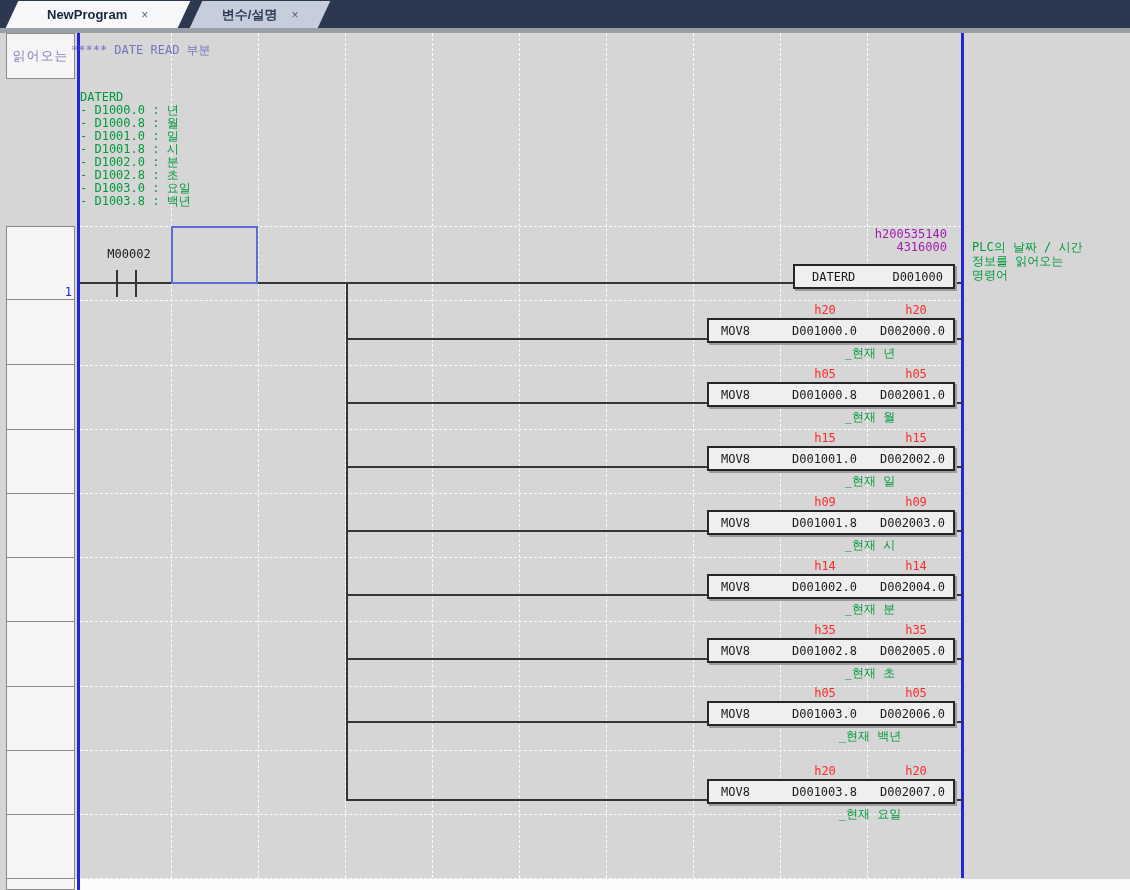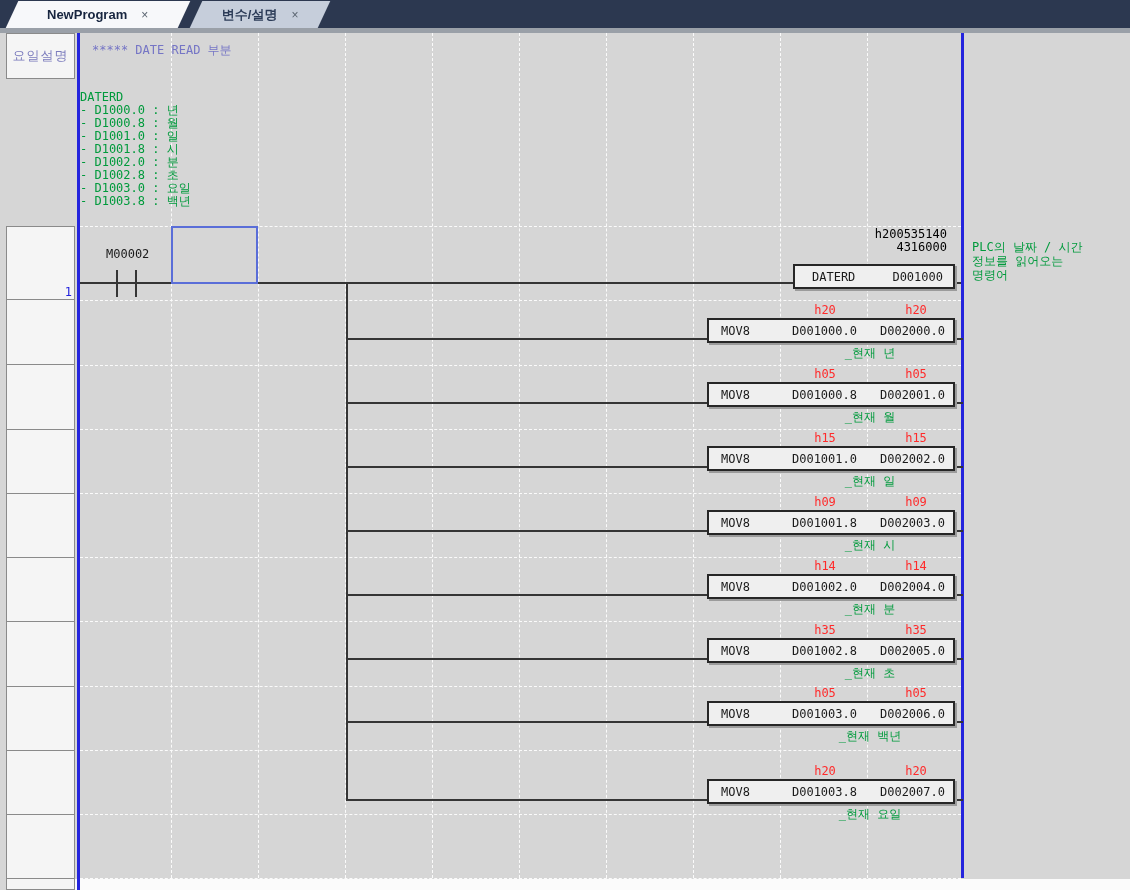--- a/index.html
+++ b/index.html
@@ -29,21 +29,21 @@
   .railR{position:absolute;left:961px;top:33px;width:3px;height:845px;background:#2424dd;z-index:4;}
   .vdash{position:absolute;top:33px;height:845px;width:0;border-left:1px dashed #fbfbfb;z-index:1;}
   .hdash{position:absolute;left:80px;width:881px;height:0;border-top:1px dashed #fbfbfb;z-index:1;}
   .bstrip{position:absolute;left:6px;top:879px;width:1124px;height:11px;background:#fbfbfb;z-index:0;}
   
   .wire{position:absolute;background:#353535;z-index:3;}
   .cursor{position:absolute;left:171px;top:226px;width:87px;height:58px;border:2px solid #5a6ed8;
           box-sizing:border-box;z-index:6;background:transparent;}
   .ctext{position:absolute;z-index:4;white-space:nowrap;}
   .green{color:#009a3c;}
-  .red{color:#000000;}
+  .red{color:#a21caf;}
   .purple{color:#7575c5;}
   .ibox{position:absolute;height:25px;background:#efefef;border:2px solid #262626;
         box-sizing:border-box;box-shadow:2px 2px 0 #9b9b9b;z-index:5;}
   .ibox span{position:absolute;top:2px;line-height:19px;white-space:nowrap;}
   .movrow{position:absolute;left:0;top:0;width:1130px;height:0;z-index:4;}
   .movrow .rowline{position:absolute;left:346px;top:20px;width:617px;height:2px;background:#353535;z-index:3;}
   .movrow .ibox{left:707px;top:0;width:248px;}
   .movrow .op{left:12px;}
   .movrow .src{right:96px;}
   .movrow .dst{right:8px;}
@@ -93,57 +93,57 @@
   <div class="hdash" style="top:429px"></div>
   <div class="hdash" style="top:493px"></div>
   <div class="hdash" style="top:557px"></div>
   <div class="hdash" style="top:621px"></div>
   <div class="hdash" style="top:686px"></div>
   <div class="hdash" style="top:750px"></div>
   <div class="hdash" style="top:814px"></div>
   <div class="hdash" style="top:878px"></div>
 
   <div class="mcell" style="top:33px;height:46px">
-    <span class="lbl lbl-purple">요일설명</span>
+    <span class="lbl lbl-purple">읽어오는</span>
   </div>
   <div class="mcell" style="top:226px;height:74px">
     <span class="rungno">1</span>
   </div>
   <div class="mcell" style="top:299px;height:66px"></div>
   <div class="mcell" style="top:364px;height:66px"></div>
   <div class="mcell" style="top:429px;height:65px"></div>
   <div class="mcell" style="top:493px;height:65px"></div>
   <div class="mcell" style="top:557px;height:65px"></div>
   <div class="mcell" style="top:621px;height:66px"></div>
   <div class="mcell" style="top:686px;height:65px"></div>
   <div class="mcell" style="top:750px;height:65px"></div>
   <div class="mcell" style="top:814px;height:65px"></div>
   <div class="mcell" style="top:878px;height:12px"></div>
 
   <div class="railL"></div>
   <div class="railR"></div>
 
-  <div class="ctext purple" style="left:92px;top:42px">***** DATE READ 부분</div>
+  <div class="ctext purple" style="left:71px;top:42px">***** DATE READ 부분</div>
 
   <div class="cblock green" style="left:80px;top:91px">
     <div>DATERD</div>
     <div>- D1000.0 : 년</div>
     <div>- D1000.8 : 월</div>
     <div>- D1001.0 : 일</div>
     <div>- D1001.8 : 시</div>
     <div>- D1002.0 : 분</div>
     <div>- D1002.8 : 초</div>
     <div>- D1003.0 : 요일</div>
     <div>- D1003.8 : 백년</div>
   </div>
 
   <div class="wire" style="left:79px;top:282px;width:884px;height:2px"></div>
   <div class="wire" style="left:346px;top:282px;width:2px;height:519px"></div>
 
-  <div class="ctext" style="left:106px;top:247px;width:80px;text-align:left">M00002</div>
+  <div class="ctext" style="left:89px;top:247px;width:80px;text-align:center">M00002</div>
   <div class="wire" style="left:116px;top:270px;width:2px;height:27px"></div>
   <div class="wire" style="left:135px;top:270px;width:2px;height:27px"></div>
 
   <div class="cursor"></div>
 
   <div class="cblock red" style="left:763px;top:228px;width:184px;text-align:right">
     <div>h200535140</div>
     <div>4316000</div>
   </div>
   <div class="ibox" style="left:793px;top:264px;width:162px">

